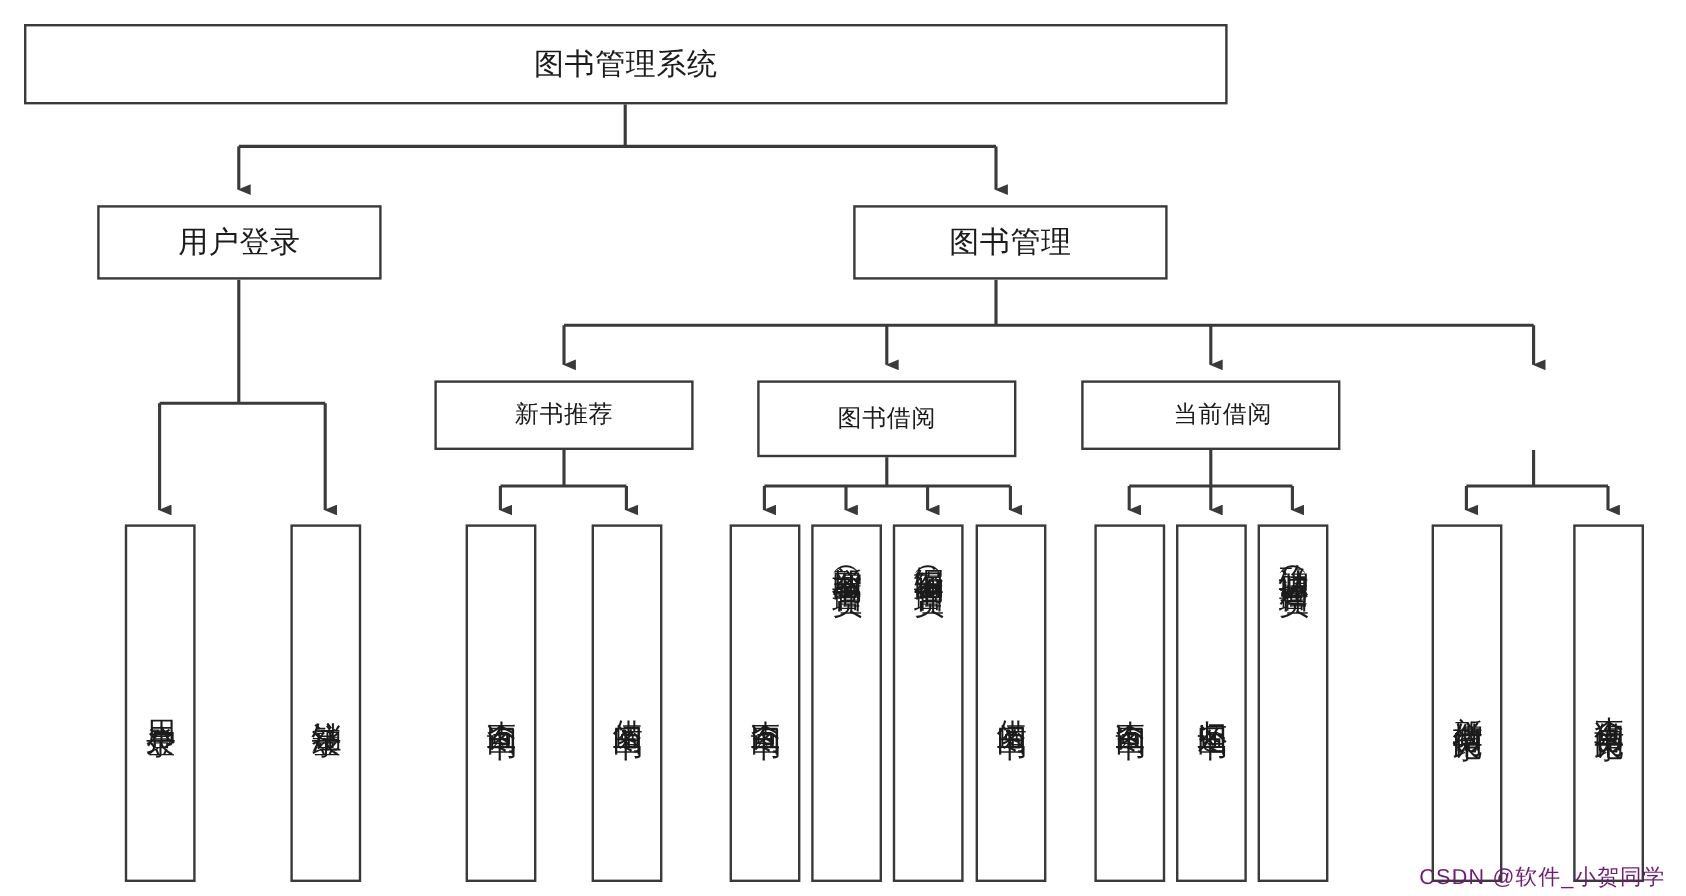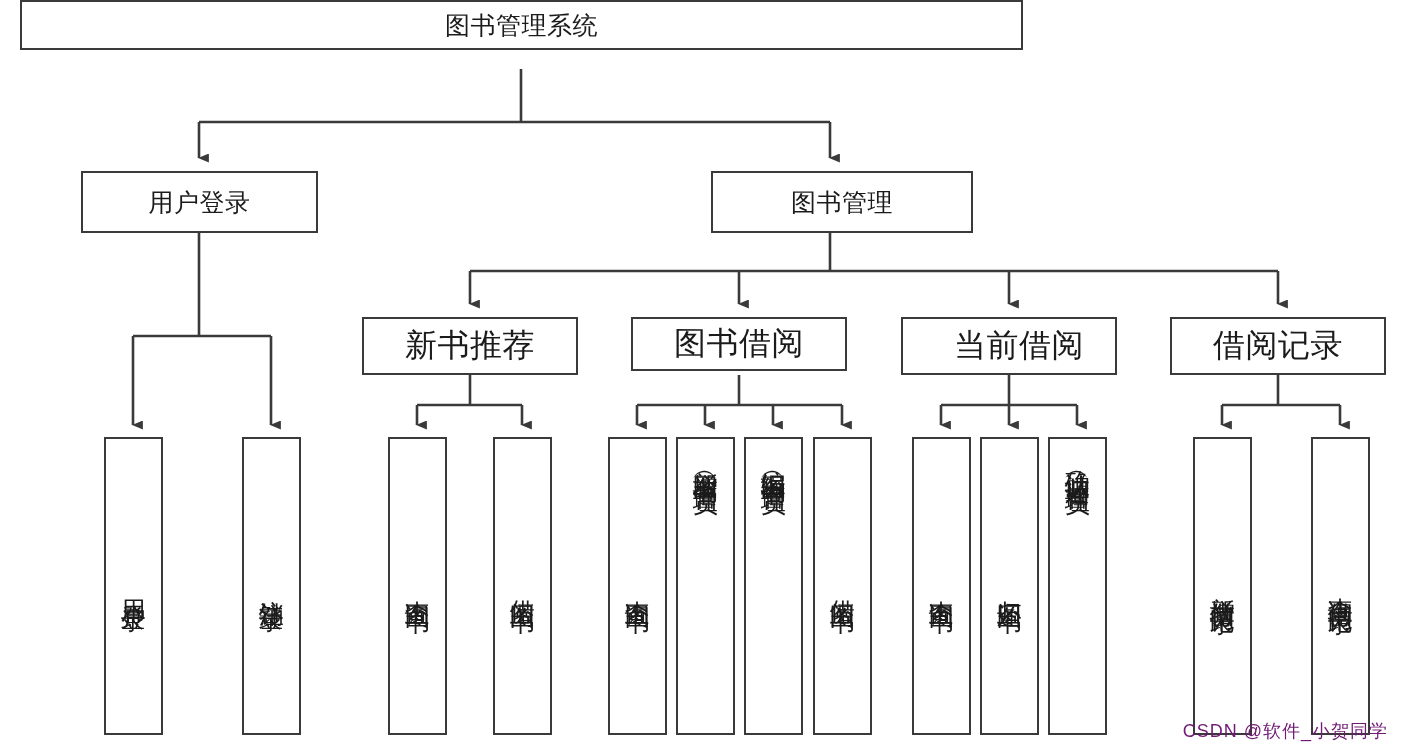--- a/index.html
+++ b/index.html
@@ -42,21 +42,21 @@
     line-height: 1.12;
     letter-spacing: 0.5px;
   }
   
   .node.horiz .label {
     writing-mode: horizontal-tb;
     font-size: 25px;
   }
   .node.root .label { font-size: 25px; }
   .node.lvl2 .label { font-size: 25px; }
-  .node.lvl3 .label { font-size: 32px; }
+  .node.lvl3 .label { font-size: 20px; }
 
   
   .node.vert {
     align-items: flex-start;
     justify-content: center;
     padding-top: 10px;
   }
   .node.vert .label {
     writing-mode: vertical-rl;
     text-orientation: upright;
@@ -134,47 +134,44 @@
       <path d="M 1009 405 L 1009 425" marker-end="url(#arrow)"></path>
       <path d="M 1077 405 L 1077 425" marker-end="url(#arrow)"></path>
 
       <path d="M 1278 375 L 1278 405"></path>
       <path d="M 1222 405 L 1340 405"></path>
       <path d="M 1222 405 L 1222 425" marker-end="url(#arrow)"></path>
       <path d="M 1340 405 L 1340 425" marker-end="url(#arrow)"></path>
     </g>
   </svg>
 
-  <div class="node horiz root" style="left:20px; top:0; width:1003px; height:50px;">
+  <div class="node horiz root" style="left:20px; top:20px; width:1003px; height:67px;">
     <span class="label">图书管理系统</span>
   </div>
 
   <div class="node horiz lvl2" style="left:81px; top:171px; width:237px; height:62px;">
     <span class="label">用户登录</span>
   </div>
 
   <div class="node horiz lvl2" style="left:711px; top:171px; width:262px; height:62px;">
     <span class="label">图书管理</span>
   </div>
 
   <div class="node horiz lvl3" style="left:362px; top:317px; width:216px; height:58px;">
     <span class="label">新书推荐</span>
   </div>
 
-  <div class="node horiz lvl3" style="left:631px; top:317px; width:216px; height:54px;">
+  <div class="node horiz lvl3" style="left:631px; top:317px; width:216px; height:64px;">
     <span class="label">图书借阅</span>
   </div>
 
   <div class="node horiz lvl3" style="left:901px; top:317px; width:216px; height:58px;padding-left:20px;">
     <span class="label">当前借阅</span>
   </div>
 
-  <div class="node horiz lvl3" style="left:1170px; top:317px; width:216px; height:58px;">
-    <span class="label">借阅记录</span>
-  </div>
 
   <div class="node vert short" style="left:104px; top:437px; width:59px; height:298px;">
     <span class="label">用户登录</span>
   </div>
 
   <div class="node vert short" style="left:242px; top:437px; width:59px; height:298px;">
     <span class="label">注销登录</span>
   </div>
 
   <div class="node vert short" style="left:388px; top:437px; width:59px; height:298px;">

